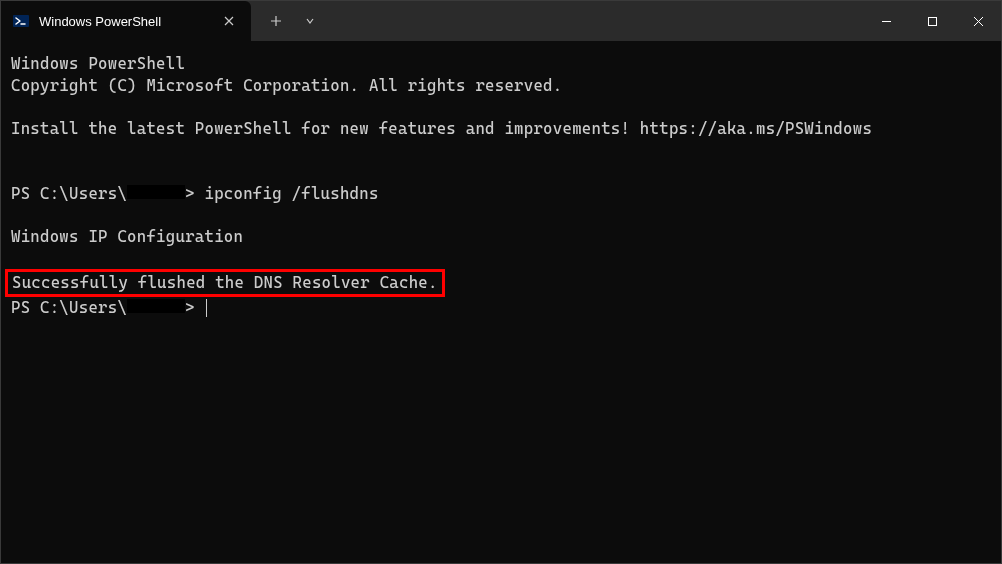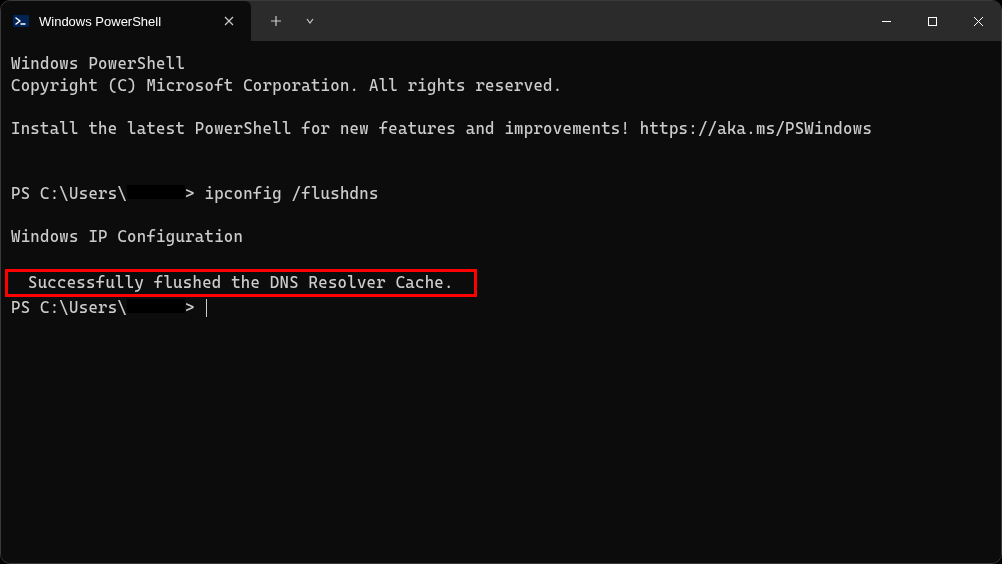--- a/index.html
+++ b/index.html
@@ -13,21 +13,21 @@
       height: 564px;
       font-family: 'Cascadia Mono', 'Consolas', monospace;
       overflow: hidden;
       position: relative;
     }
     .window {
       width: 100%;
       height: 100%;
       background: #0c0c0c;
       border: 1px solid #3a3a3a;
-      border-radius: 10px;
+      border-radius: 0;
       overflow: hidden;
       display: flex;
       flex-direction: column;
     }
     .titlebar {
       background: #2b2b2b;
       height: 40px;
       display: flex;
       align-items: stretch;
       user-select: none;
@@ -118,21 +118,21 @@
       width: 58px;
       height: 14px;
       background: #000;
       vertical-align: middle;
       position: relative;
       top: -2px;
     }
     .highlight-box {
       display: inline-block;
       border: 3px solid #ff0000;
-      padding: 0px 20px;
+      padding: 0px 4px;
       margin-left: -6px;
     }
     .cursor {
       display: inline-block;
       width: 1px;
       height: 18px;
       background: #cccccc;
       vertical-align: middle;
       margin-left: 2px;
     }

